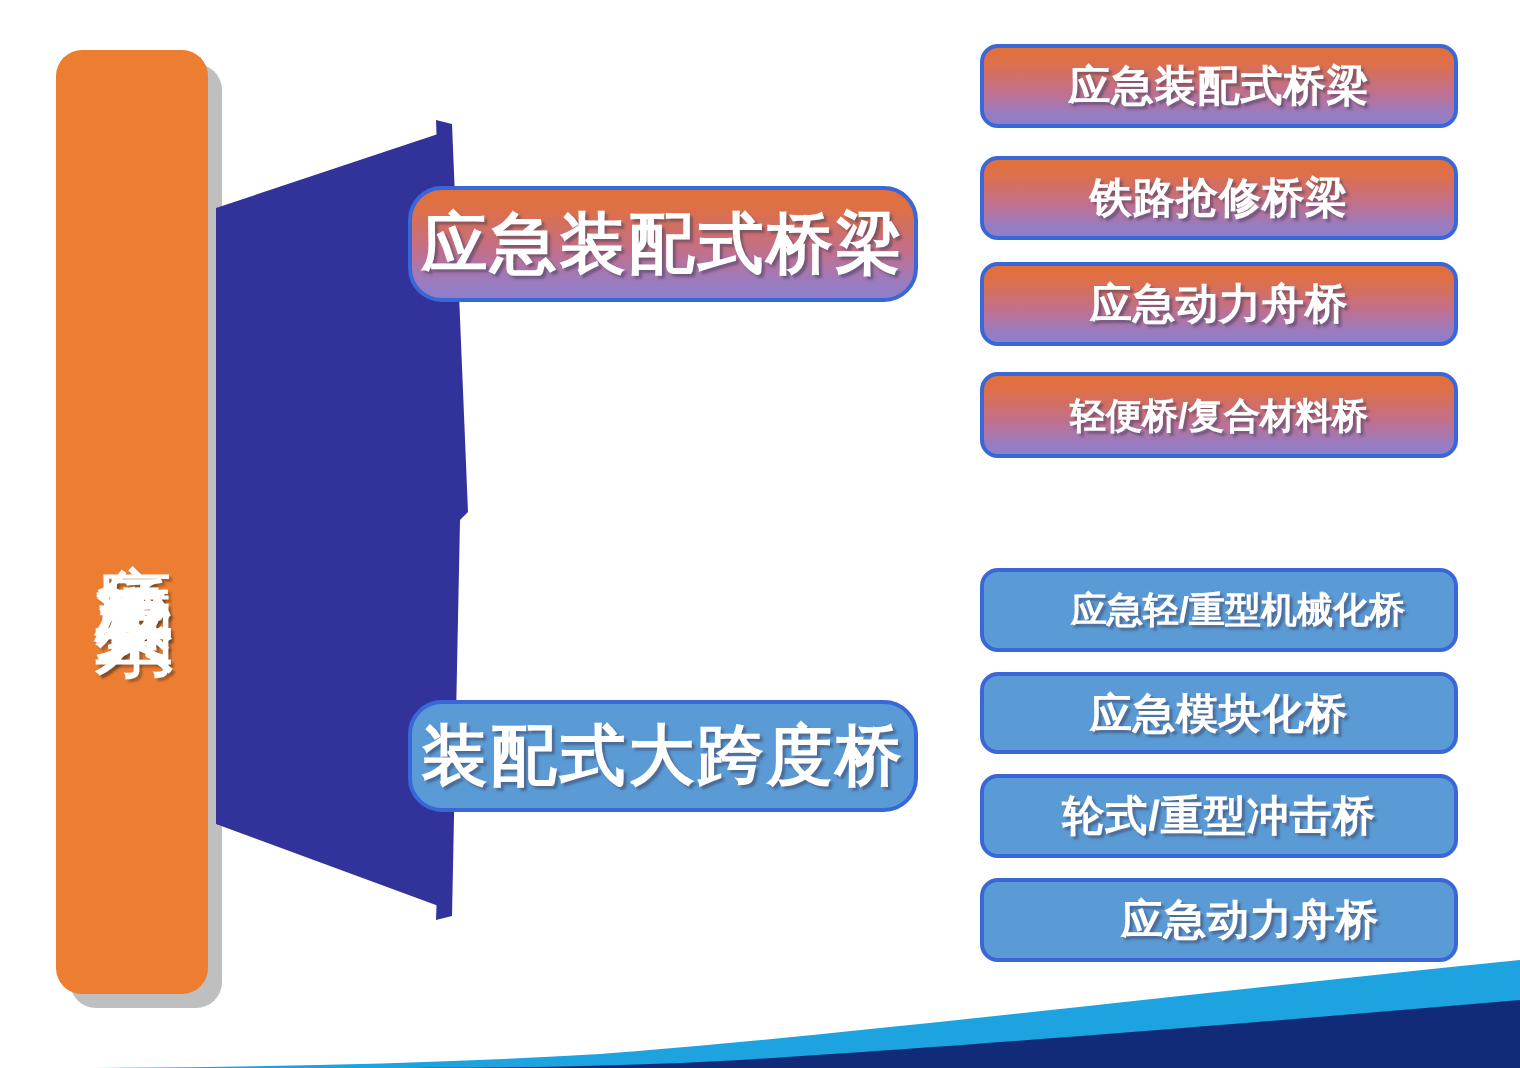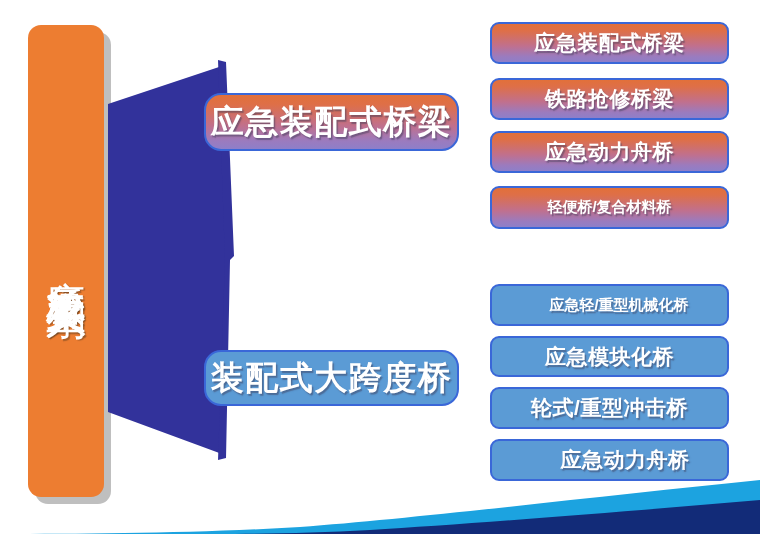--- a/index.html
+++ b/index.html
@@ -133,21 +133,21 @@
   #node-leaf-3 { top: 131px; height: 42px; }
   #node-leaf-4 { top: 186px; height: 43px; }
 
   #node-leaf-5 { top: 284px; height: 42px; padding-left: 19px; }
   #node-leaf-6 { top: 336px; height: 41px; }
   #node-leaf-7 { top: 387px; height: 42px; }
   #node-leaf-8 { top: 439px; height: 42px; padding-left: 31px; }
 
   
   #node-leaf-4 .leaf-text,
-  #node-leaf-5 .leaf-text { font-size: 15px; letter-spacing: 0px; }
+  #node-leaf-5 .leaf-text { font-size: 18px; letter-spacing: 0px; }
 </style>
 </head>
 <body>
 
 <div id="slide">
 
   <div id="root-shadow"></div>
 
   <div id="root-box">
     <span id="root-label">应急桥梁主要系列</span>

